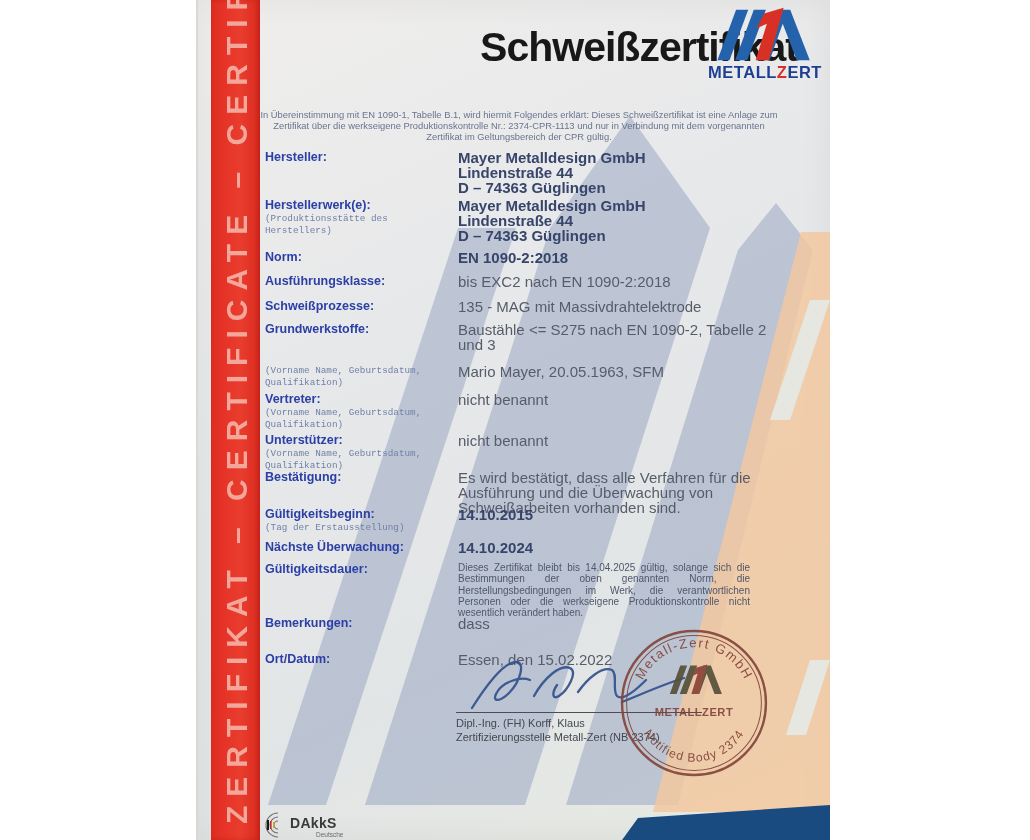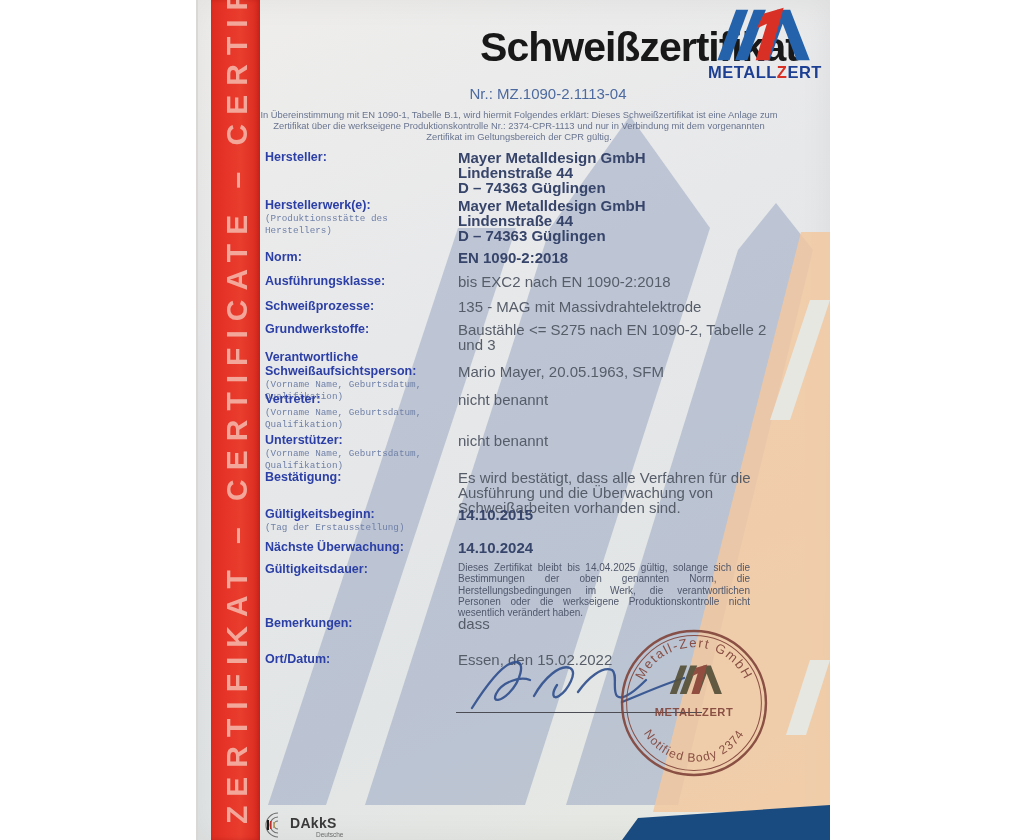--- a/index.html
+++ b/index.html
@@ -93,21 +93,20 @@
       <div class="brand">
         <svg width="104" height="56" viewBox="0 0 110 60">
           <polygon class="mk-blue" points="4,58 24,4 37,4 17,58"></polygon>
           <polygon class="mk-blue" points="23,58 43,4 56,4 36,58"></polygon>
           <polygon class="mk-blue" points="47,58 68,4 82,4 103,58 89,58 74,19 60,58"></polygon>
           <path class="mk-red" d="M75,2 L59,58 L45,58 L57,19 L46,24 L54,8 Z"></path>
         </svg>
         <div class="brand-text"><span>METALL</span><span class="accent">Z</span><span>ERT</span></div>
       </div>
 
-      <div class="cert-no">Nr.: MZ.1090-2.1113-04</div>
       <div class="intro">In Übereinstimmung mit EN 1090-1, Tabelle B.1, wird hiermit Folgendes erklärt: Dieses Schweißzertifikat ist eine Anlage zum Zertifikat über die werkseigene Produktionskontrolle Nr.: 2374-CPR-1113 und nur in Verbindung mit dem vorgenannten Zertifikat im Geltungsbereich der CPR gültig.</div>
 
       <div class="row" style="top:150px">
         <div class="lbl">Hersteller:</div>
         <div class="val bold">Mayer Metalldesign GmbH
 Lindenstraße 44
 D – 74363 Güglingen</div>
       </div>
 
       <div class="row" style="top:198px">
@@ -133,22 +132,21 @@
         <div class="lbl">Schweißprozesse:</div>
         <div class="val">135 - MAG mit Massivdrahtelektrode</div>
       </div>
 
       <div class="row" style="top:322px">
         <div class="lbl">Grundwerkstoffe:</div>
         <div class="val">Baustähle &lt;= S275 nach EN 1090-2, Tabelle 2 und 3</div>
       </div>
 
       <div class="row" style="top:350px">
-        <div class="lbl"><span style="white-space:pre-line">Verantwortliche
-Schweißaufsichtsperson:</span>
+        <div class="lbl">
           <div class="sub">(Vorname Name, Geburtsdatum, Qualifikation)</div>
         </div>
         <div class="val" style="top:14px">Mario Mayer, 20.05.1963, SFM</div>
       </div>
 
       <div class="row" style="top:392px">
         <div class="lbl"><span>Vertreter:</span>
           <div class="sub">(Vorname Name, Geburtsdatum, Qualifikation)</div>
         </div>
         <div class="val">nicht benannt</div>
@@ -193,20 +191,24 @@
         <div class="val">Essen, den 15.02.2022</div>
       </div>
 
       <svg class="sig-svg" width="240" height="72" viewBox="0 0 240 72">
         <path class="sig-path" d="M6,58 C20,36 38,12 50,12 C60,12 54,32 43,43 C35,51 26,53 30,44 C36,32 54,26 64,30
                  M68,46 C78,28 94,14 104,18 C112,22 102,40 93,46 C87,50 85,44 91,35
                  M112,42 C122,28 136,16 146,20 C152,24 146,40 151,46 C157,52 172,38 180,30
                  M156,52 C176,44 198,34 218,28"></path>
       </svg>
       <div class="sig-line"></div>
+      <div class="signer">
+        <div>Dipl.-Ing. (FH) Korff, Klaus</div>
+        <div>Zertifizierungsstelle Metall-Zert (NB 2374)</div>
+      </div>
 
       <svg class="stamp" width="152" height="152" viewBox="0 0 150 150">
         <defs>
           <path id="arcTop" d="M 20,75 A 55,55 0 0 1 130,75"></path>
           <path id="arcBot" d="M 17,75 A 58,58 0 0 0 133,75"></path>
         </defs>
         <circle class="ring" cx="75" cy="75" r="71" stroke-width="2.4"></circle>
         <circle class="ring" cx="75" cy="75" r="66.5" stroke-width="1"></circle>
         <text class="arc-top" text-anchor="middle"><textPath href="#arcTop" startOffset="50%">Metall-Zert GmbH</textPath></text>
         <text class="arc-bottom" text-anchor="middle"><textPath href="#arcBot" startOffset="50%">Notified Body 2374</textPath></text>

